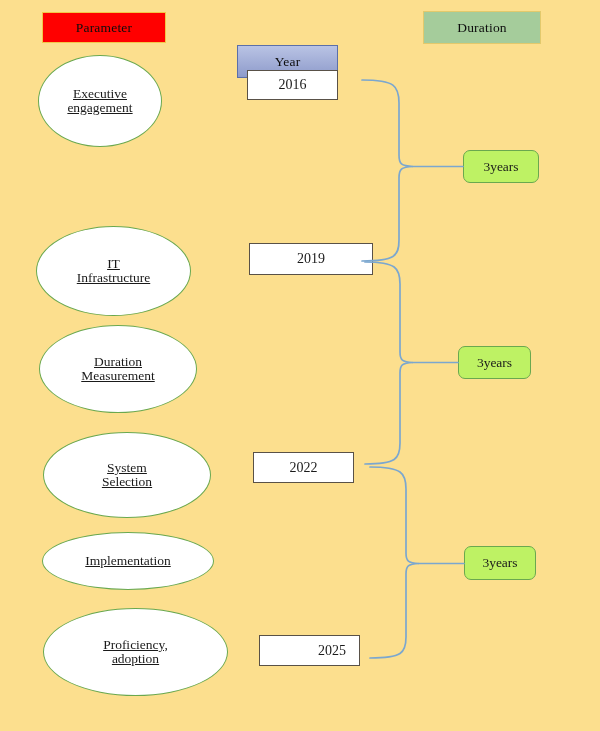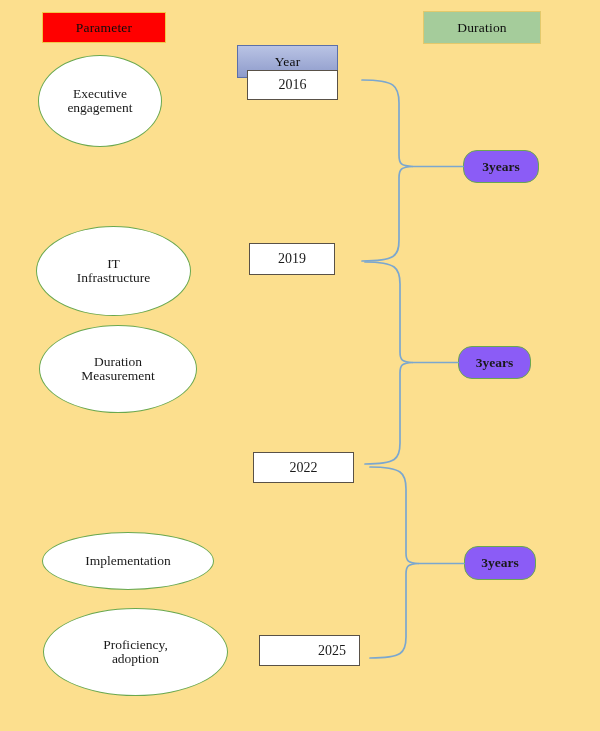--- a/index.html
+++ b/index.html
@@ -58,20 +58,21 @@
     border: 1.6px solid #6AA84F;
     border-radius: 50%;
     display: flex;
     flex-direction: column;
     align-items: center;
     justify-content: center;
     box-sizing: border-box;
     color: #1a1a1a;
     font-size: 13.5px;
     line-height: 1.05;
+    text-decoration: underline;
   }
   .ellipse .ln { display: block; }
   .ellipse .ln + .ln { }
   .ellipse.single .ln { margin-top: 0; }
 
   
   .yearbox {
     position: absolute;
     background: #FFFFFF;
     border: 1.8px solid #595147;
@@ -79,30 +80,29 @@
     align-items: center;
     justify-content: center;
     box-sizing: border-box;
     font-size: 14px;
     color: #1a1a1a;
   }
 
   
   .durbox {
     position: absolute;
-    background: #8b5cf6;
+    background: #bef264;
     border: 1.6px solid #6AA84F;
-    border-radius: 14px;
+    border-radius: 7px;
     display: flex;
     align-items: center;
     justify-content: center;
     box-sizing: border-box;
     font-size: 13.5px;
     color: #1a1a1a;
-    font-weight: bold;
   }
 
   
   #braces {
     position: absolute;
     left: 0; top: 0;
     width: 600px; height: 731px;
     pointer-events: none;
   }
   #braces path {
@@ -136,34 +136,38 @@
   <div class="ellipse" style="left:36px;  top:226px; width:155px; height:90px;">
     <span class="ln">IT</span>
     <span class="ln">Infrastructure</span>
   </div>
 
   <div class="ellipse" style="left:39px;  top:325px; width:158px; height:88px;">
     <span class="ln">Duration</span>
     <span class="ln">Measurement</span>
   </div>
 
+  <div class="ellipse" style="left:43px;  top:432px; width:168px; height:86px;">
+    <span class="ln">System</span>
+    <span class="ln">Selection</span>
+  </div>
 
   <div class="ellipse single" style="left:42px; top:532px; width:172px; height:58px;">
     <span class="ln">Implementation</span>
   </div>
 
   <div class="ellipse" style="left:43px;  top:608px; width:185px; height:88px;">
     <span class="ln">Proficiency,</span>
     <span class="ln">adoption</span>
   </div>
 
   <div class="yearbox" style="left:247px; top:70px;  width:91px; height:30px;align-items:center;">
     <span>2016</span>
   </div>
-  <div class="yearbox" style="left:249px; top:243px; width:86px; height:32px;">
+  <div class="yearbox" style="left:249px; top:243px; width:124px; height:32px;">
     <span>2019</span>
   </div>
   <div class="yearbox" style="left:253px; top:452px; width:101px; height:31px;text-align:right;">
     <span>2022</span>
   </div>
   <div class="yearbox" style="left:259px; top:635px; width:101px; height:31px;padding-left:45px;">
     <span>2025</span>
   </div>
 
   <div class="durbox" style="left:463px; top:150px; width:76px; height:33px;">

